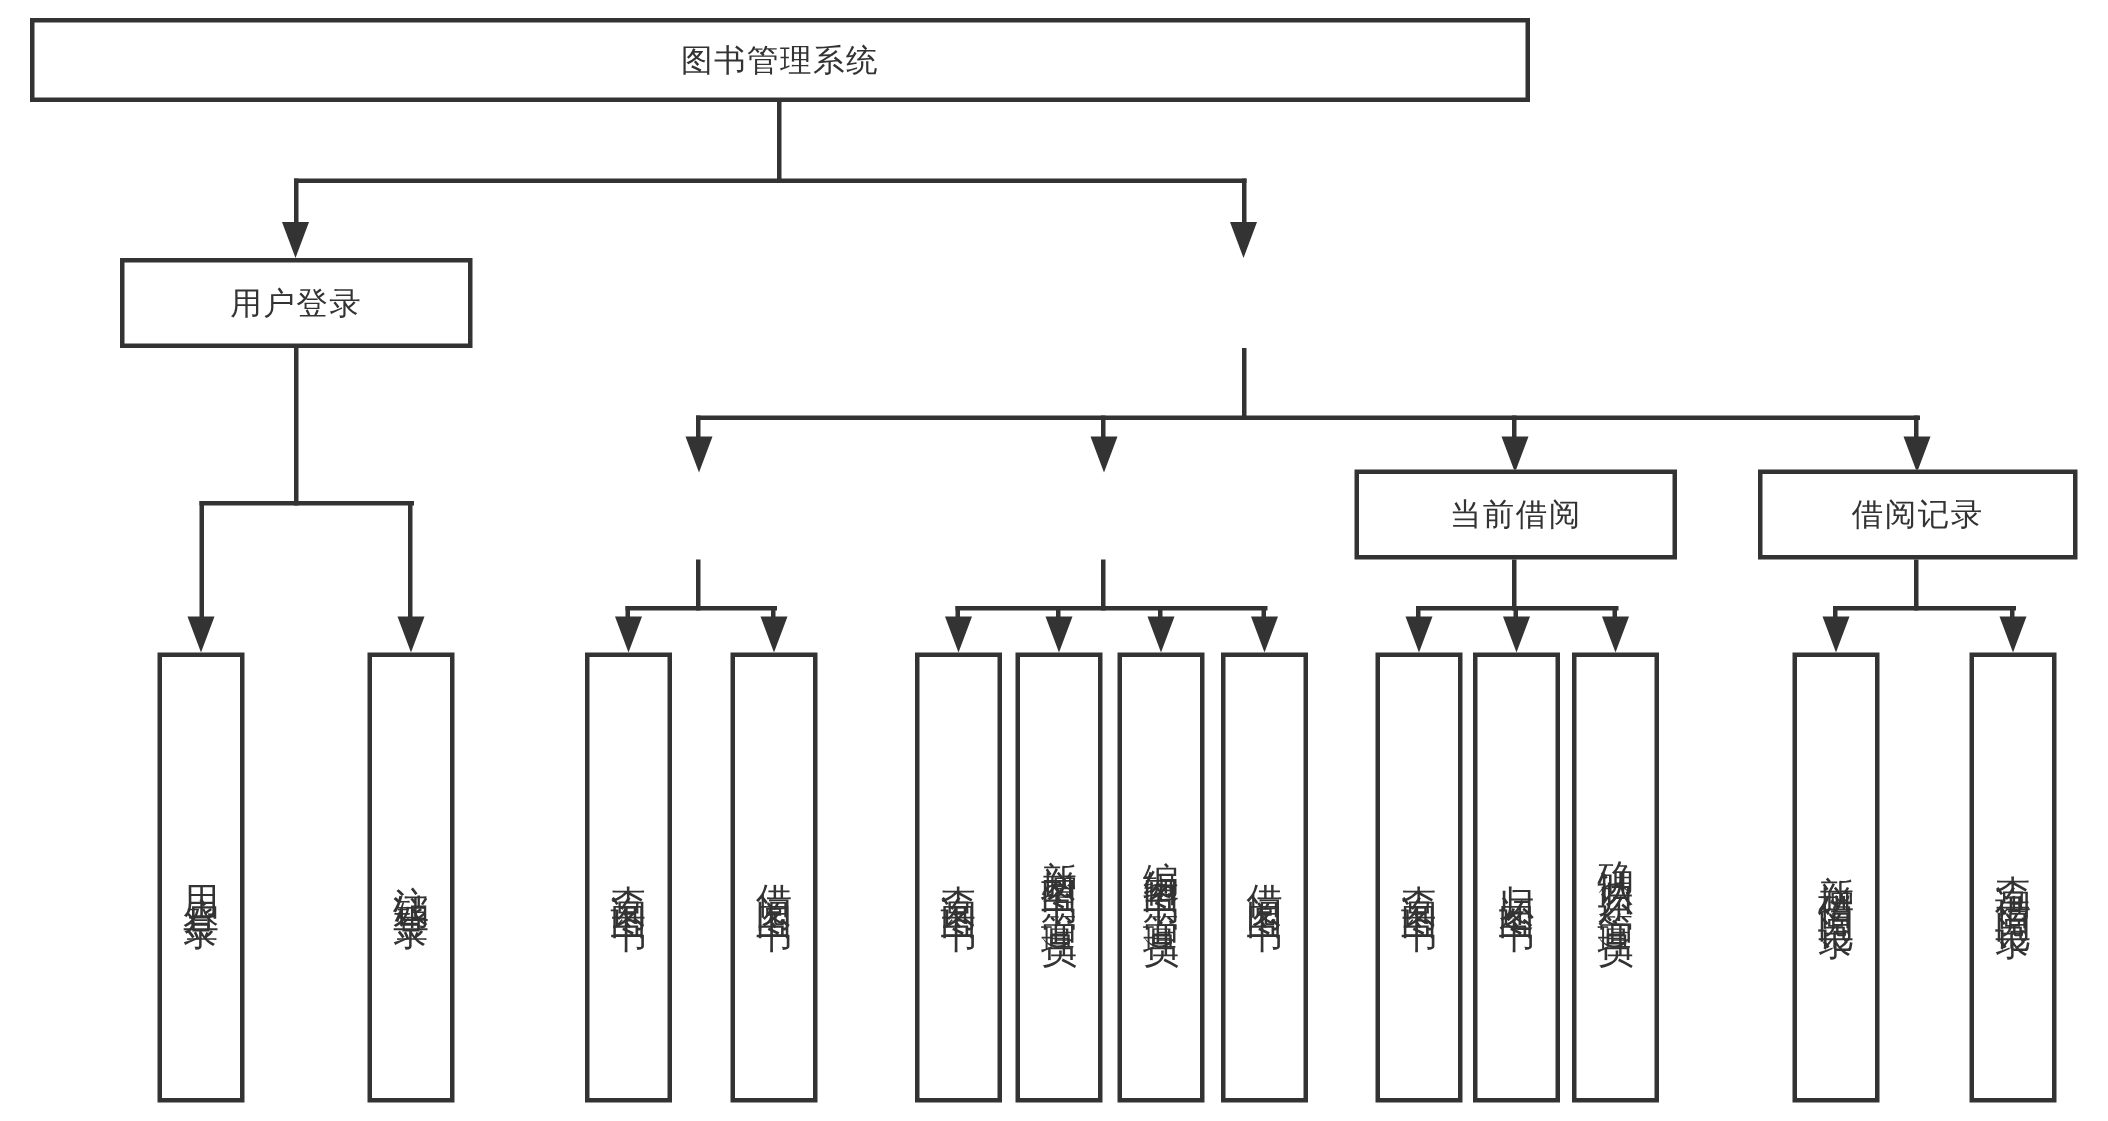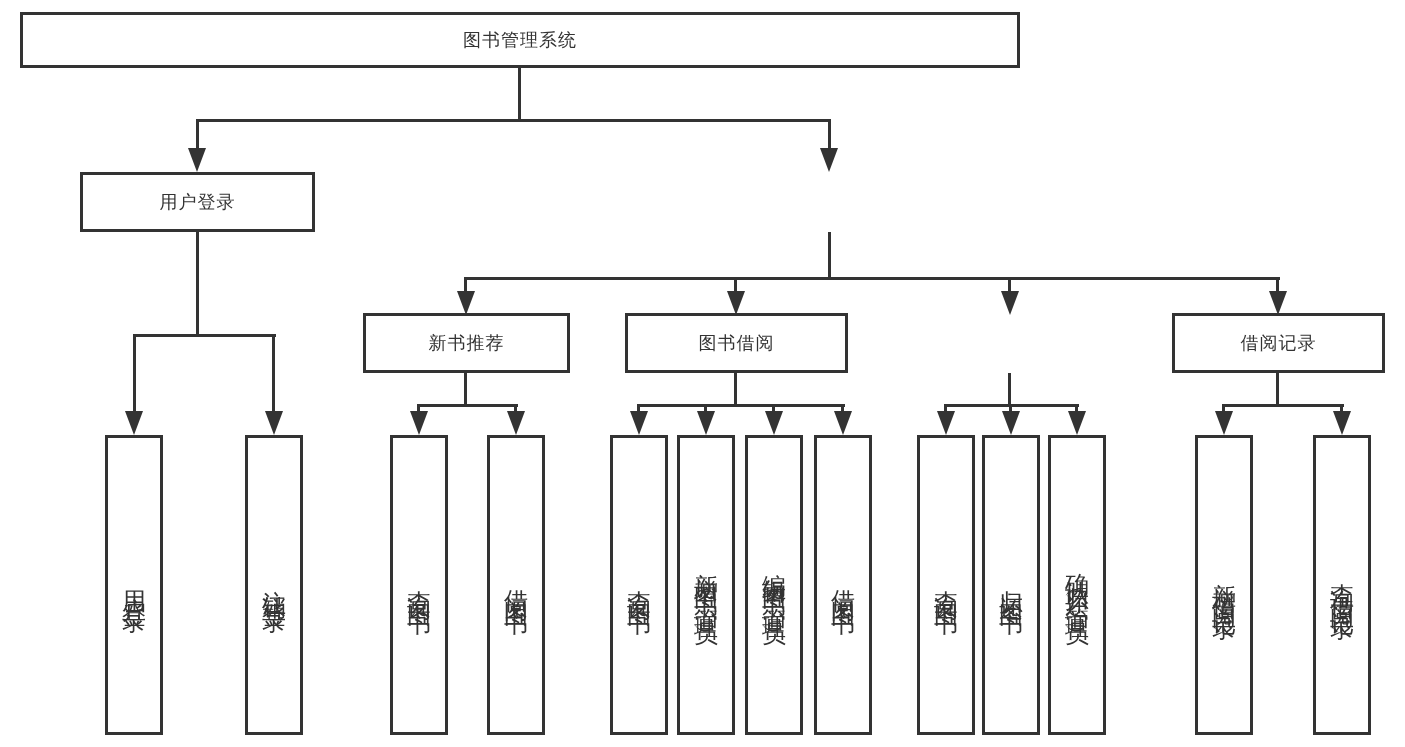--- a/index.html
+++ b/index.html
@@ -19,21 +19,21 @@
   .box{
     position:absolute;
     border:3px solid var(--line);
     background:#ffffff;
     display:flex;
     align-items:center;
     justify-content:center;
   }
   .h-label{
     color:var(--text);
-    font-size:18px;
+    font-size:21px;
     letter-spacing:1px;
     white-space:nowrap;
     text-align:center;
   }
   .leaf{
     top:435px;
     width:58px;
     height:300px;
   }
   .v-label{
@@ -98,25 +98,22 @@
   <div class="hline" style="left:464px;top:277px;width:816px;"></div>
   <div class="vline" style="left:464px;top:277px;height:16px;"></div>
   <div class="vline" style="left:734px;top:277px;height:16px;"></div>
   <div class="vline" style="left:1008px;top:277px;height:16px;"></div>
   <div class="vline" style="left:1276px;top:277px;height:16px;"></div>
   <div class="arrow" style="left:457px;top:291px;"></div>
   <div class="arrow" style="left:727px;top:291px;"></div>
   <div class="arrow" style="left:1001px;top:291px;"></div>
   <div class="arrow" style="left:1269px;top:291px;"></div>
 
-  <div class="box" style="left:363px;top:313px;width:207px;height:60px;">
-    <span class="h-label">新书推荐</span>
-  </div>
-  <div class="box" style="left:625px;top:313px;width:223px;height:60px;">
-    <span class="h-label">图书借阅</span>
+  <div class="box" style="left:903px;top:313px;width:215px;height:60px;">
+    <span class="h-label">当前借阅</span>
   </div>
   <div class="box" style="left:1172px;top:313px;width:213px;height:60px;">
     <span class="h-label">借阅记录</span>
   </div>
 
   <div class="vline" style="left:464px;top:373px;height:34px;"></div>
   <div class="hline" style="left:417px;top:404px;width:101px;"></div>
   <div class="vline" style="left:417px;top:404px;height:10px;"></div>
   <div class="vline" style="left:514px;top:404px;height:10px;"></div>
   <div class="arrow" style="left:410px;top:411px;"></div>

